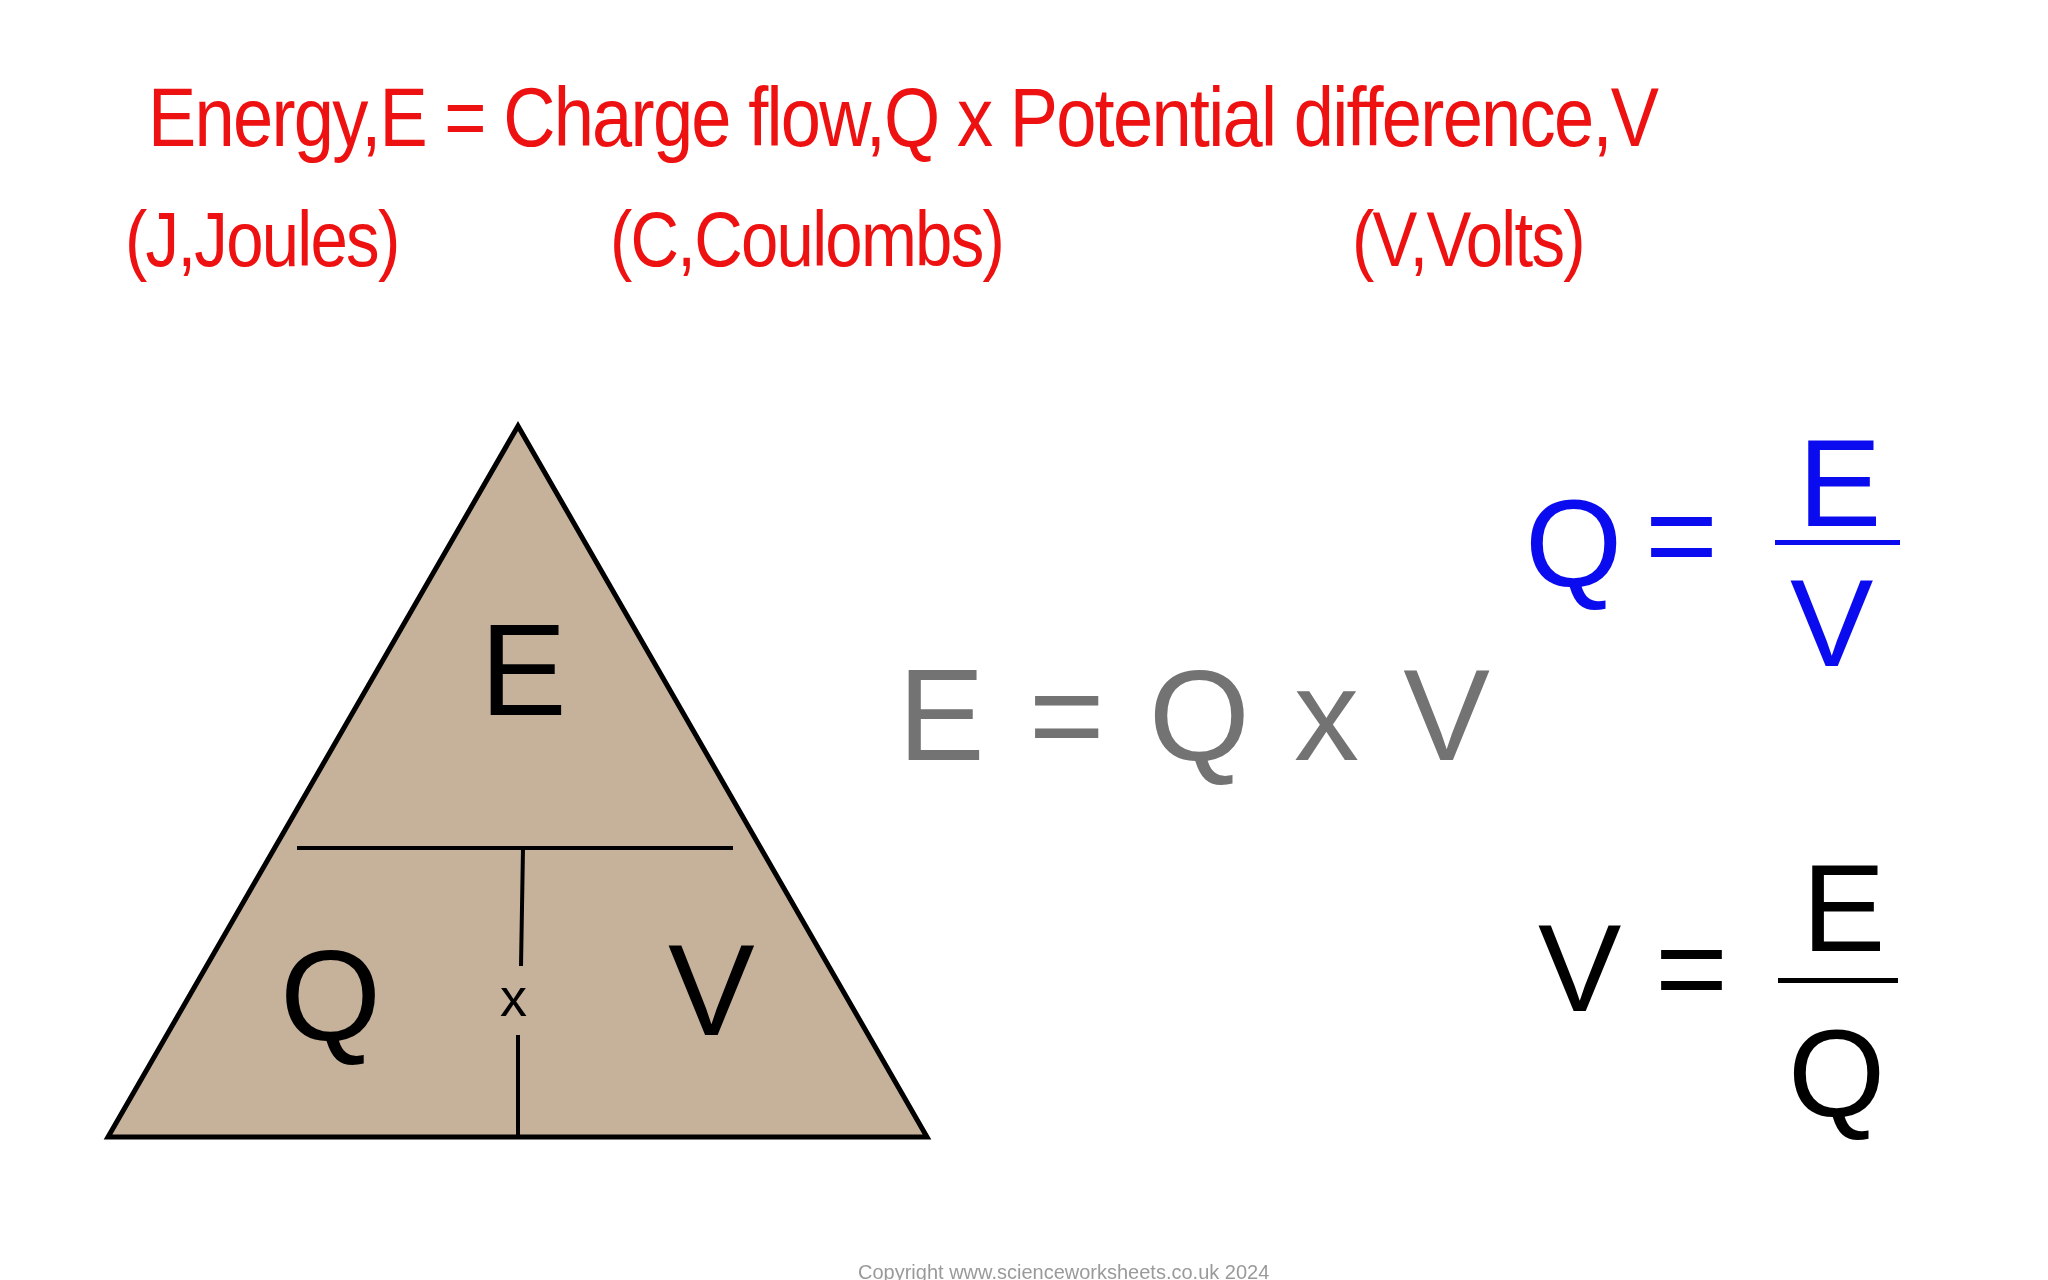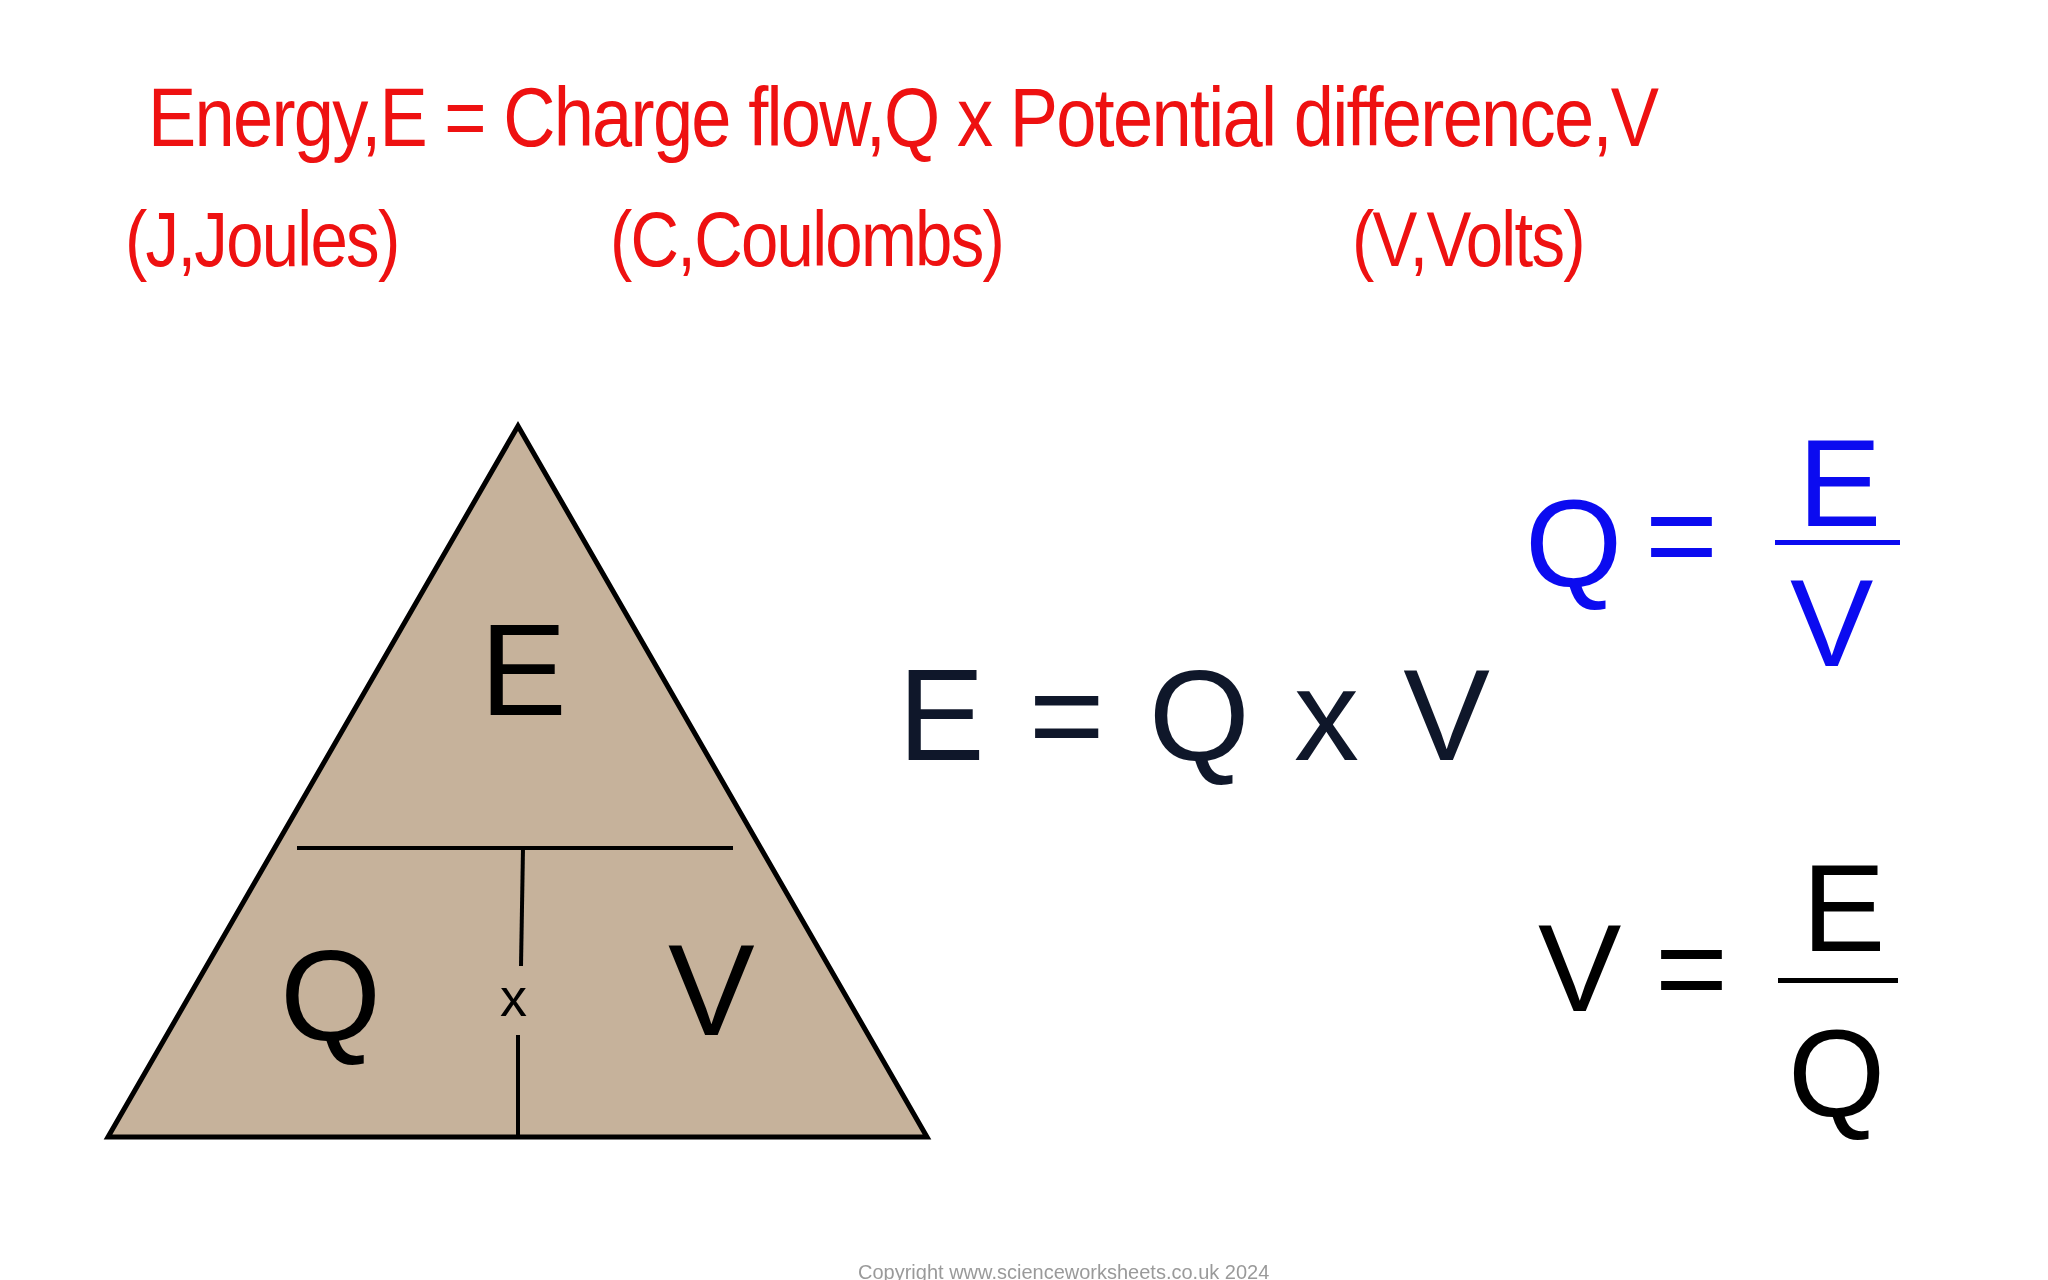--- a/index.html
+++ b/index.html
@@ -1,21 +1,21 @@
 <!DOCTYPE html>
 <html><head>
 <meta charset="utf-8">
 <style>
   html, body { margin: 0; padding: 0; background: #ffffff; }
   body { width: 2048px; height: 1280px; position: relative; overflow: hidden;
          font-family: "Liberation Sans", "DejaVu Sans", sans-serif; }
   .abs { position: absolute; white-space: nowrap; line-height: 1; }
   .title { color: #ee1111; font-size: 84px; letter-spacing: -2px; transform: scaleX(0.86); transform-origin: left top; }
   .unit  { color: #ee1111; font-size: 78px; letter-spacing: -2px; transform: scaleX(0.86); transform-origin: left top; }
-  .green { color: #0f172a; font-size: 130px; }
+  .green { color: #737373; font-size: 130px; }
   .blue  { color: #0b0bf0; }
   .black { color: #000000; }
   .big   { font-size: 125px; }
   .frac-bar { position: absolute; height: 5px; }
   .copyright { color: #9a9a9a; font-size: 20px; }
   svg { position: absolute; left: 0; top: 0; }
 </style>
 </head>
 <body>
 

